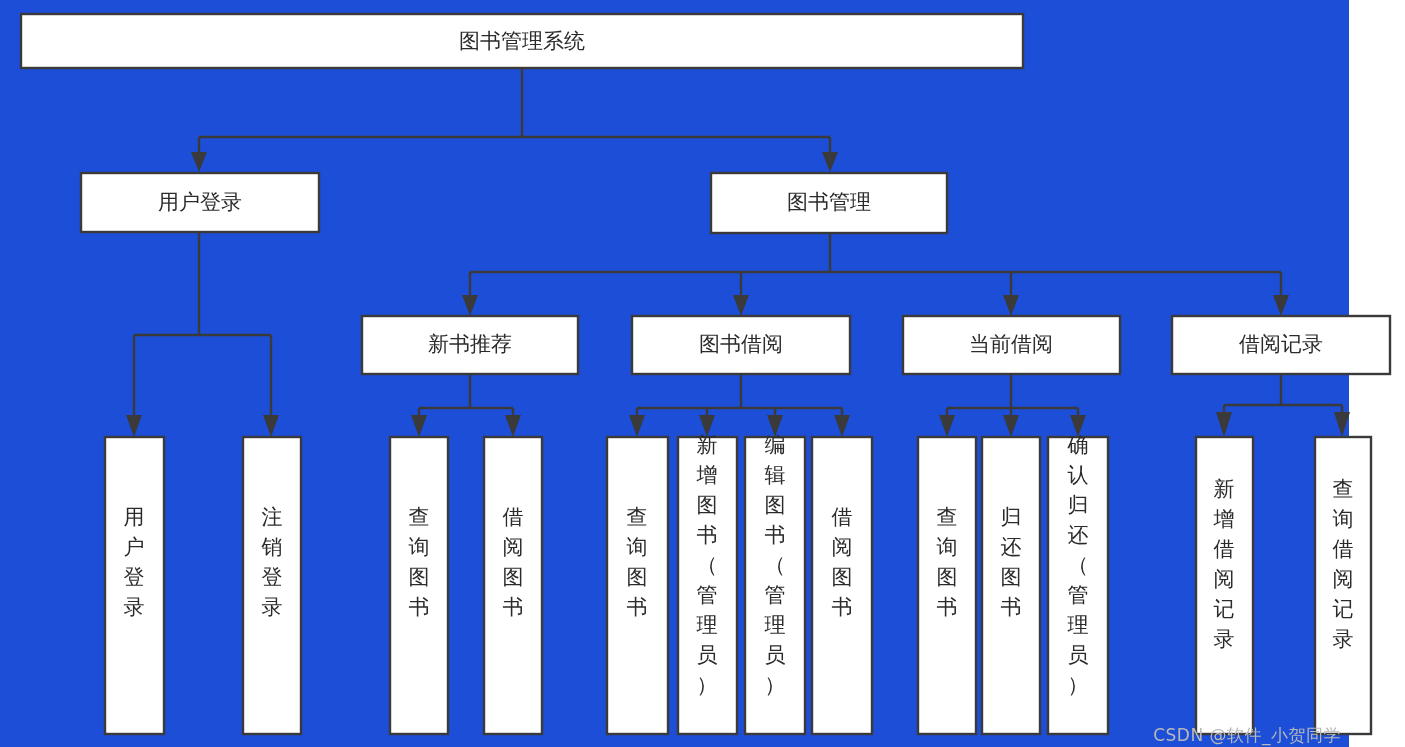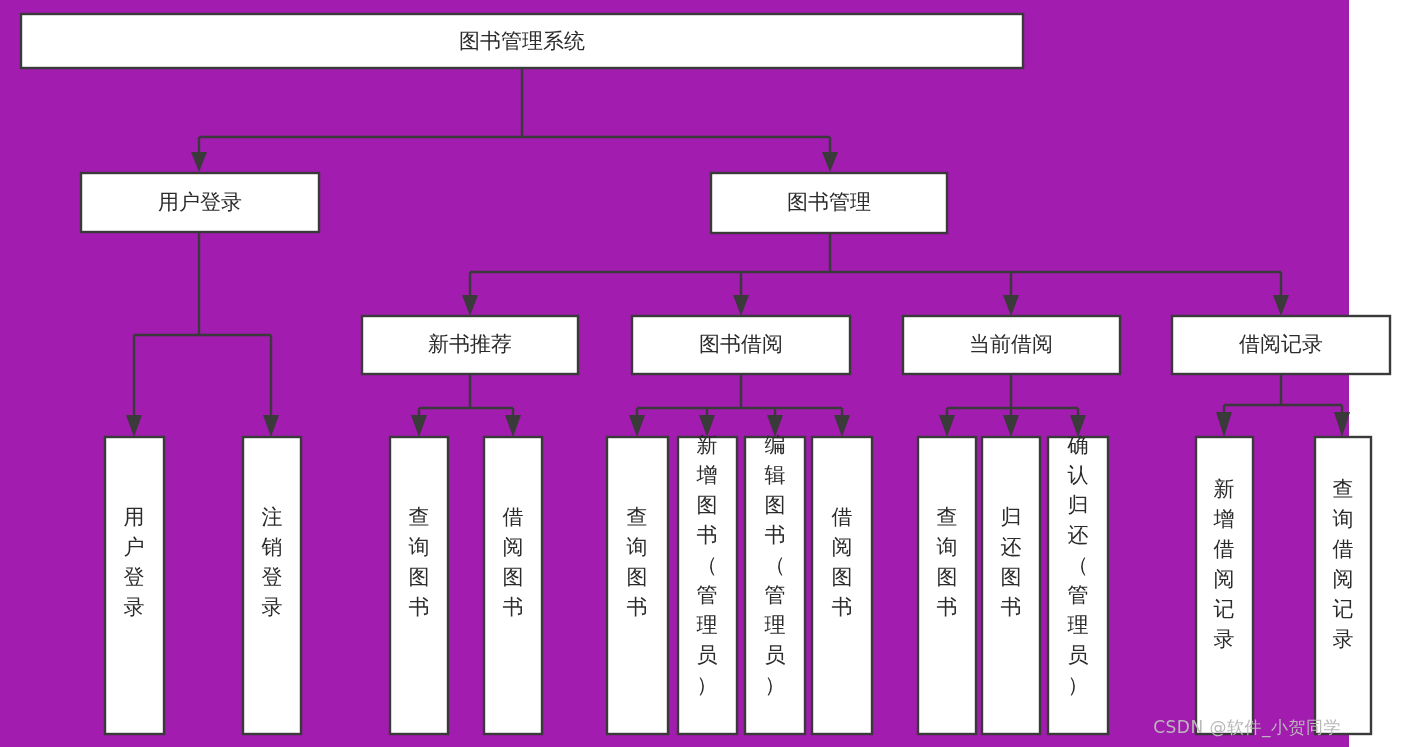--- a/index.html
+++ b/index.html
@@ -10,21 +10,21 @@
   body {
     width: 1405px;
     height: 747px;
     font-family: "DejaVu Sans", "Liberation Sans", sans-serif;
     overflow: hidden;
   }
   #diagram-root {
     position: relative;
     width: 1349px;
     height: 747px;
-    background: #a21caf;
+    background: #1d4ed8;
   }
   svg.diagram {
     position: absolute;
     top: 0;
     left: 0;
     width: 1405px;
     height: 747px;
     display: block;
   }
   .node-rect {
@@ -53,21 +53,21 @@
   .node-label-v {
     font-family: "DejaVu Sans", "Liberation Sans", sans-serif;
     font-size: 21px;
     fill: #2b2b2b;
     text-anchor: middle;
     white-space: pre;
   }
   .watermark {
     position: absolute;
     right: 8px;
-    bottom: 8px;
+    bottom: 0;
     font-family: "DejaVu Sans", "Liberation Sans", sans-serif;
     font-size: 17px;
     color: #b9b9b9;
     letter-spacing: 0.5px;
     user-select: none;
     text-align: center;
   }
 </style>
 </head>
 <body>

